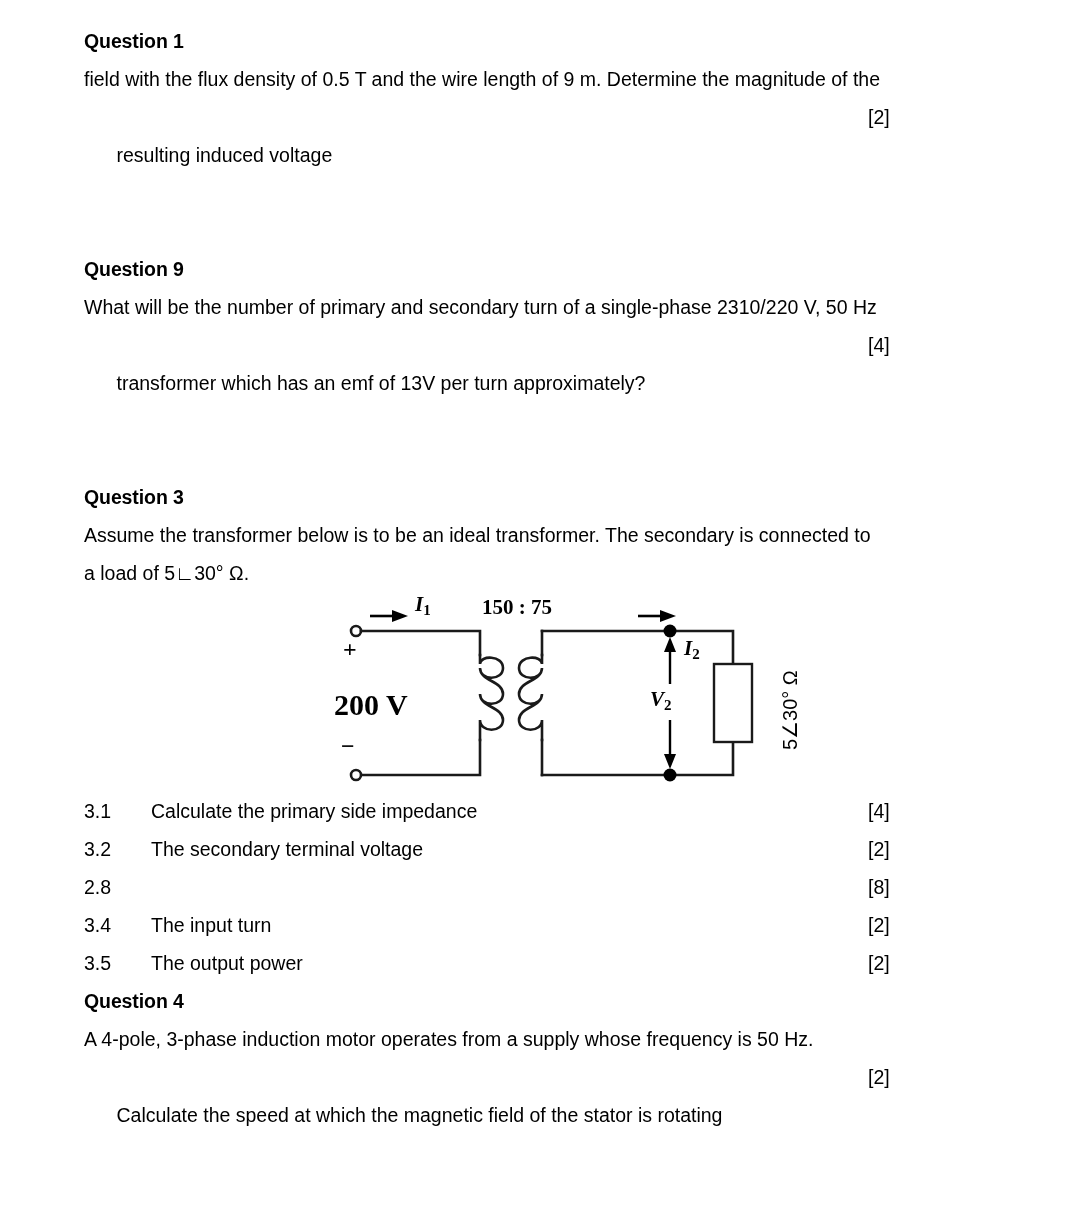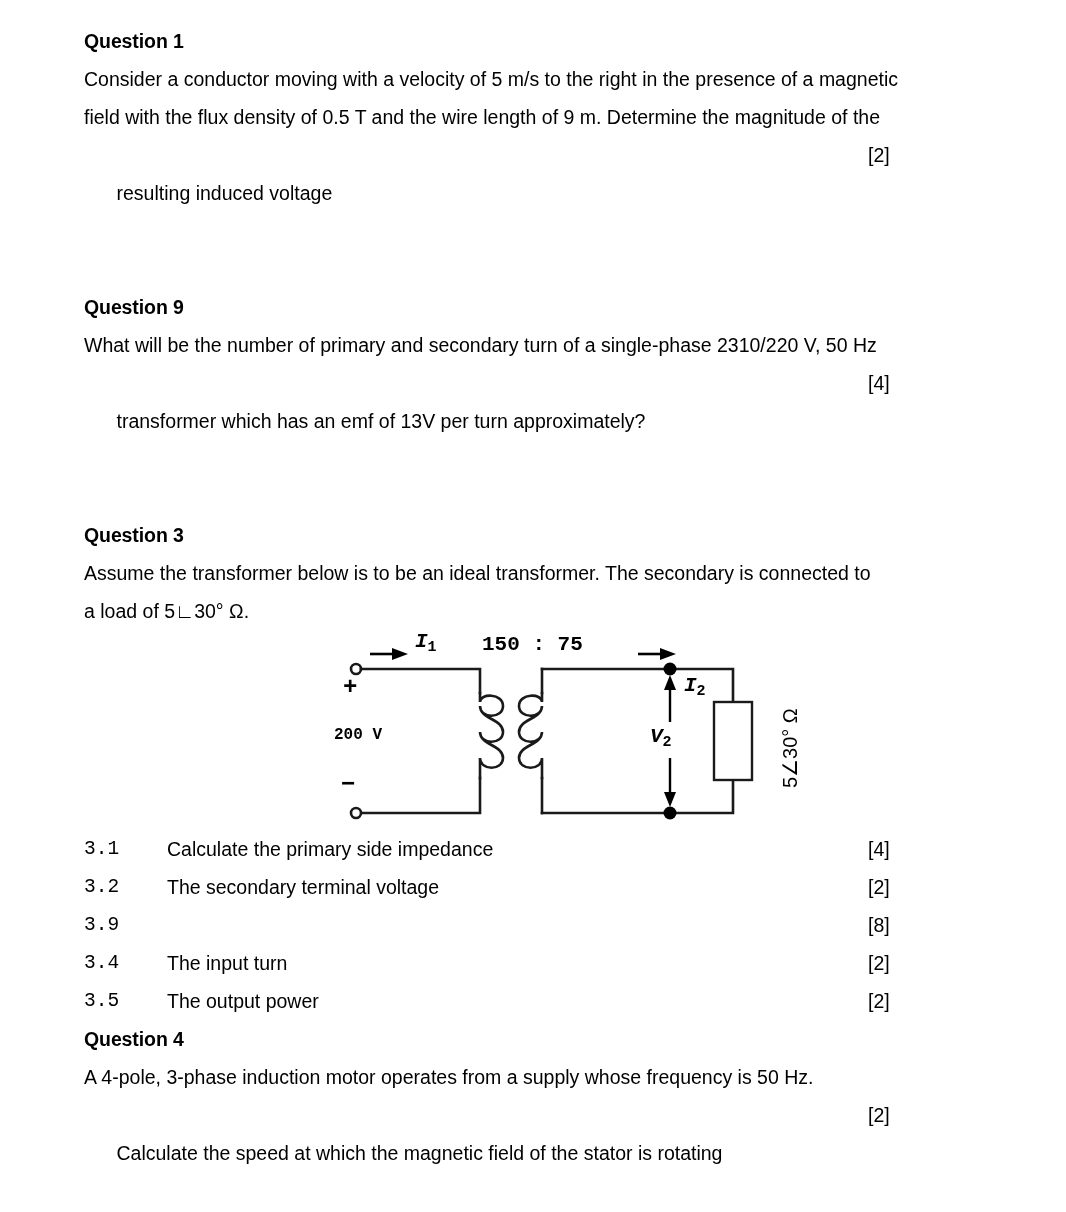--- a/index.html
+++ b/index.html
@@ -62,48 +62,46 @@
   .sub-row {
     position: relative;
     height: 38px;
     line-height: 38px;
     font-size: 19.5px;
   }
   .sub-num {
     position: absolute;
     left: 0;
     top: 0;
-    font-family: Liberation Mono, monospace;
   }
   .sub-text {
     position: absolute;
     left: 67px;
     top: 0;
-    margin-left: 16px;
   }
   .sub-mark {
     position: absolute;
     left: 784px;
     top: 0;
   }
 
   
   .circuit-wrap {
     position: relative;
     height: 200px;
     width: 884px;
   }
   .circuit {
     position: absolute;
     left: 0;
     top: 0;
   }
   .c-label {
     position: absolute;
-    font-family: Liberation Mono, monospace;
+    font-family: Liberation Serif, serif;
     font-size: 21px;
     color: #000;
     white-space: nowrap;
   }
   .c-label.bold { font-weight: bold; }
   .c-label.italic { font-style: italic; }
   .c-label .sub {
     font-size: 15px;
     font-style: normal;
     vertical-align: -4px;
@@ -118,21 +116,20 @@
     font-family: "Liberation Sans", sans-serif;
   }
 </style>
 </head>
 <body>
 
 <div class="page">
   <div class="content">
 
     <div class="q-head">Question 1</div>
-    <div class="q-line">Consider a conductor moving with a velocity of 5 m/s to the right in the presence of a magnetic</div>
     <div class="q-line">field with the flux density of 0.5 T and the wire length of 9 m. Determine the magnitude of the</div>
     <div class="q-line">
       <span>resulting induced voltage</span>
       <span class="mark-col">[2]</span>
     </div>
 
     <div class="q-head">Question 9</div>
     <div class="q-line">What will be the number of primary and secondary turn of a single-phase 2310/220 V, 50 Hz</div>
     <div class="q-line">
       <span>transformer which has an emf of 13V per turn approximately?</span>
@@ -214,42 +211,42 @@
       <div class="c-label bold" style="left:398px; top:3px;">150 : 75</div>
 
       <div class="c-label bold italic" style="left:600px; top:0px;margin-top:44px;">
         <span>I</span><span class="sub">2</span>
       </div>
 
       <div class="c-label bold" style="left:259px; top:44px; font-size:24px;">+</div>
 
       <div class="c-label bold" style="left:257px; top:141px; font-size:24px;">−</div>
 
-      <div class="c-label bold" style="left:250px; top:96px; font-size:16px;">200 V</div>
+      <div class="c-label bold" style="left:250px; top:96px; font-size:30px;">200 V</div>
 
       <div class="c-label bold italic" style="left:566px; top:95px;">
         <span>V</span><span class="sub">2</span>
       </div>
 
       <div class="rot-label" style="left:694px; top:158px;">5∠30° Ω</div>
     </div>
 
     <div class="sub-list">
       <div class="sub-row">
         <span class="sub-num">3.1</span>
         <span class="sub-text">Calculate the primary side impedance</span>
         <span class="sub-mark">[4]</span>
       </div>
       <div class="sub-row">
         <span class="sub-num">3.2</span>
         <span class="sub-text">The secondary terminal voltage</span>
         <span class="sub-mark">[2]</span>
       </div>
       <div class="sub-row">
-        <span class="sub-num">3.9</span>
+        <span class="sub-num">2.8</span>
         <span class="sub-mark">[8]</span>
       </div>
       <div class="sub-row">
         <span class="sub-num">3.4</span>
         <span class="sub-text">The input turn</span>
         <span class="sub-mark">[2]</span>
       </div>
       <div class="sub-row">
         <span class="sub-num">3.5</span>
         <span class="sub-text">The output power</span>

